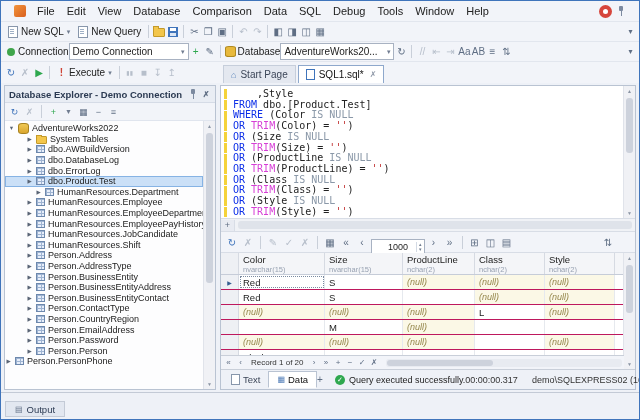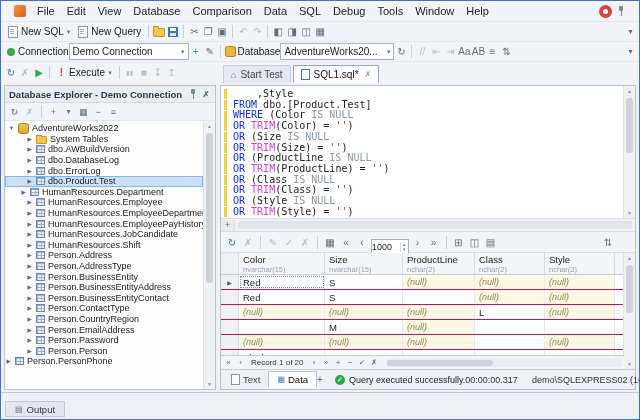--- a/index.html
+++ b/index.html
@@ -103,21 +103,21 @@
   .tok-kw{color:#0d2fe8;} .tok-fn{color:#d63fd6;} .tok-st{color:#c03030;} .tok-gy{color:#8a98a8;} .tok-pl{color:#222;}
 
   .hsplit{height:12px;flex:0 0 auto;display:flex;align-items:center;background:#f0f2f6;border-bottom:1px solid #d8dde6;}
   .plusbtn{width:13px;height:11px;display:flex;align-items:center;justify-content:center;font-size:9px;
            color:#5f6e84;border-right:1px solid #d8dde6;background:#e8ebf2;}
   .hthumb{flex:1;height:8px;margin:0 3px;background:#dfe3ea;border-radius:3px;}
 
   .resultsbar{height:20px;flex:0 0 auto;display:flex;align-items:center;gap:2px;padding:0 4px;
               background:#f2f4f9;border-bottom:1px solid #d8dde6;}
   .spinner{display:flex;align-items:center;height:14px;background:#fff;border:1px solid #a8b2c2;
-           font-size:9px;padding-left:0;margin-top:9px;}
+           font-size:9px;padding-left:16px;margin-top:9px;}
   .spinner .val{width:28px;}
   .spincol{display:flex;flex-direction:column;line-height:5px;font-size:5px;color:#707c90;padding:0 2px;border-left:1px solid #d3dae4;}
 
   
   .gridwrap{flex:1;min-height:0;position:relative;display:flex;}
   .grid{flex:1;overflow:hidden;background:#fff;}
   .ghead{display:flex;height:22px;box-sizing:border-box;background:#f4f5f8;border-bottom:1px solid #c6ccd8;}
   .gh{box-sizing:border-box;border-right:1px solid #d6dae2;padding:1px 4px;display:flex;flex-direction:column;justify-content:center;flex:0 0 auto;}
   .gh.rowhdr{width:18px;background:#eef0f4;padding:0;}
   .gh .ghn{font-size:9.5px;color:#222;}
@@ -320,21 +320,21 @@
       <span class="ico dis">
           <span>↧</span>
         </span>
       <span class="ico dis">
           <span>↥</span>
         </span>
     </div>
     <div class="tabstrip">
       <div class="doctab">
         <span class="i-home">⌂</span>
-        <span>Start Test</span>
+        <span>Start Page</span>
       </div>
       <div class="doctab active">
         <span class="i-sqldoc"></span>
         <span>SQL1.sql*</span>
         <span class="tabclose">✗</span>
       </div>
     </div>
   </div>
 
   <div class="main">
@@ -398,21 +398,21 @@
             <div class="tree-row" style="padding-left: 21px;">
               <span class="arrow">▶</span>
               <span class="ticon table"></span>
               <span>dbo.ErrorLog</span>
             </div>
             <div class="tree-row sel" style="padding-left: 21px;">
               <span class="arrow">▶</span>
               <span class="ticon table"></span>
               <span>dbo.Product.Test</span>
             </div>
-            <div class="tree-row" style="padding-left: 15px;">
+            <div class="tree-row" style="padding-left: 30px;">
               <span class="arrow">▶</span>
               <span class="ticon table"></span>
               <span>HumanResources.Department</span>
             </div>
             <div class="tree-row" style="padding-left: 21px;">
               <span class="arrow">▶</span>
               <span class="ticon table"></span>
               <span>HumanResources.Employee</span>
             </div>
             <div class="tree-row" style="padding-left: 21px;">

